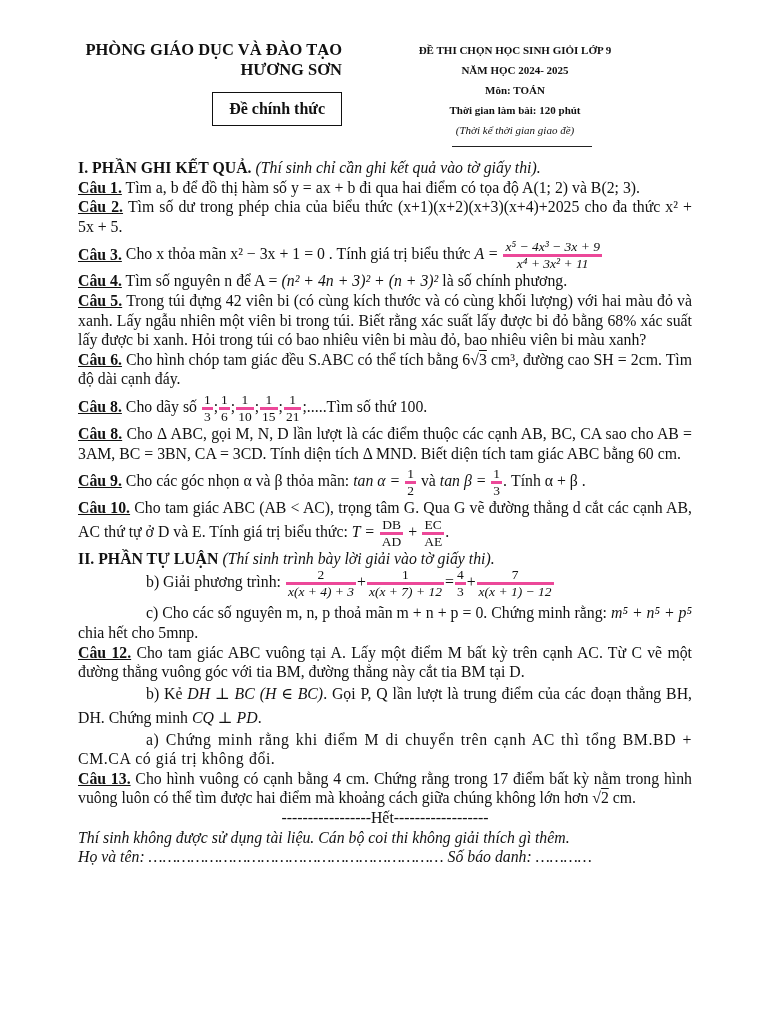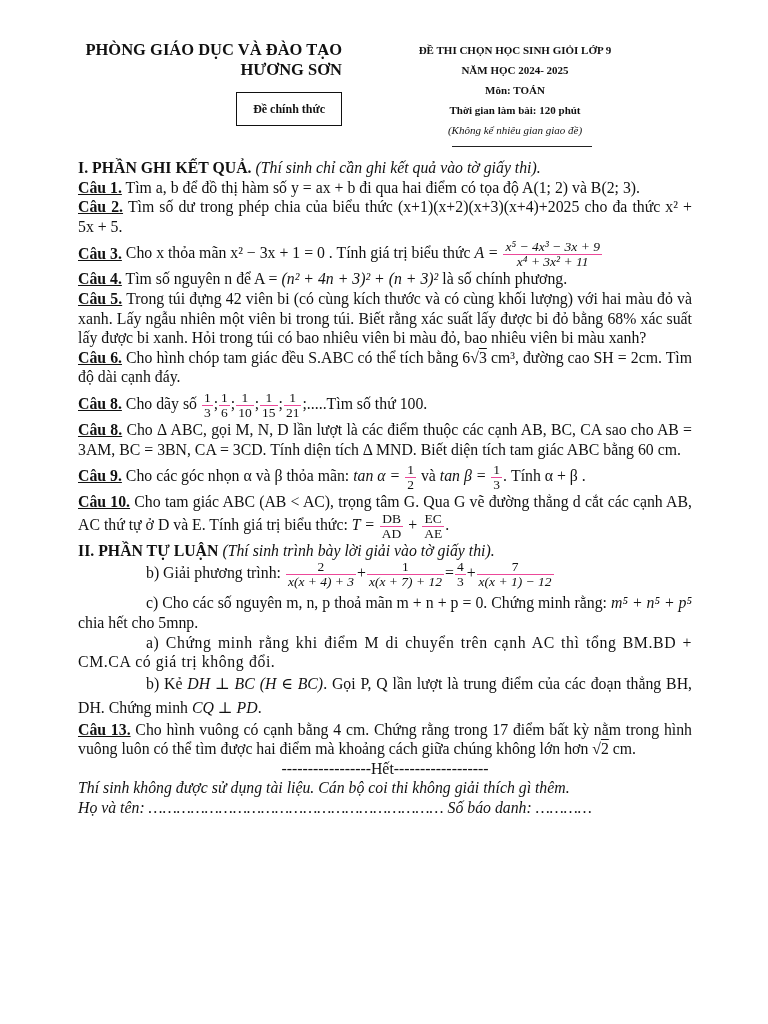--- a/index.html
+++ b/index.html
@@ -12,59 +12,59 @@
     position: absolute; left: 70px; top: 40px; width: 272px; text-align: right;
     font-weight: bold; font-size: 16.5px; line-height: 20px;
   }
   .hdr-right {
     position: absolute; left: 365px; top: 40px; width: 300px; text-align: center;
     font-weight: bold; font-size: 11px; line-height: 20px;
   }
   .hdr-right .ital { font-style: italic; font-weight: normal; }
   .official-box {
     display: inline-block; border: 1.5px solid #111; padding: 6px 16px; margin-top: 12px;
-    font-weight: bold; font-size: 12px;
+    font-weight: bold; font-size: 16px;
   }
   .hdr-rule {
     position: absolute; left: 452px; top: 146px; width: 140px; height: 0;
     border-top: 1.5px solid #222;
   }
   .body-text {
     position: absolute; left: 78px; top: 158px; width: 614px;
     font-size: 15.8px; line-height: 19.6px; text-align: justify;
   }
   .body-text p { margin: 0; }
   .sec { font-weight: bold; }
   .sec .note { font-style: italic; font-weight: normal; }
   .q { font-weight: bold; text-decoration: underline; margin-top: 26px; }
   .indent { padding-left: 68px; }
   .math { font-style: italic; }
   .frac { display: inline-block; vertical-align: middle; text-align: center; font-size: 13.5px; line-height: 14px; margin: 0 1px; }
-  .frac .num { display: block; border-bottom: 1px solid #ec4899; padding: 0 2px; }
+  .frac .num { display: block; border-bottom: 3px solid #ec4899; padding: 0 2px; }
   .frac .den { display: block; padding: 0 2px; }
   .sq { text-decoration: overline; }
   .gap { height: 4px; }
   .end-line { text-align: center; margin-top: 6px; }
   .foot { font-style: italic; }
 </style>
 </head>
 <body>
 
 <div class="hdr-left">
   <div>PHÒNG GIÁO DỤC VÀ ĐÀO TẠO</div>
   <div>HƯƠNG SƠN</div>
   <div class="official-box">Đề chính thức</div>
 </div>
 
 <div class="hdr-right">
   <div>ĐỀ THI CHỌN HỌC SINH GIỎI LỚP 9</div>
   <div>NĂM HỌC 2024- 2025</div>
   <div>Môn: TOÁN</div>
   <div>Thời gian làm bài: 120 phút</div>
-  <div class="ital">(Không kể nhiêu gian giao đề)</div>
+  <div class="ital">(Thời kể thời gian giao đề)</div>
 </div>
 <div class="hdr-rule"></div>
 
 <div class="body-text">
 
   <p class="sec">
     <span>I. PHẦN GHI KẾT QUẢ.</span>
     <span class="note">(Thí sinh chỉ cần ghi kết quả vào tờ giấy thi).</span>
   </p>
 
@@ -145,26 +145,30 @@
     <span class="frac"><span class="num">2</span><span class="den math">x(x + 4) + 3</span></span>+<span class="frac"><span class="num">1</span><span class="den math">x(x + 7) + 12</span></span>=<span class="frac"><span class="num">4</span><span class="den">3</span></span>+<span class="frac"><span class="num">7</span><span class="den math">x(x + 1) − 12</span></span>
   </p>
   <div class="gap"></div>
   <p>
     <span style="padding-left:68px">c) Cho các số nguyên m, n, p thoả mãn m + n + p = 0. Chứng minh rằng:</span>
     <span class="math">m⁵ + n⁵ + p⁵</span>
     <span>chia hết cho 5mnp.</span>
   </p>
 
   <p>
-    <span style="padding-left:68px; letter-spacing:0.6px">a) Chứng minh rằng khi điểm M di chuyển trên cạnh AC thì tổng BM.BD + CM.CA có giá trị không đổi.</span>
+    <span class="q">Câu 12.</span>
+    <span>Cho tam giác ABC vuông tại A. Lấy một điểm M bất kỳ trên cạnh AC. Từ C vẽ một đường thẳng vuông góc với tia BM, đường thẳng này cắt tia BM tại D.</span>
   </p>
   <p style="line-height:24px">
     <span style="padding-left:68px">b) Kẻ</span>
     <span class="math">DH ⊥ BC (H ∈ BC)</span><span>. Gọi P, Q lần lượt là trung điểm của các đoạn thẳng BH, DH. Chứng minh</span>
     <span class="math">CQ ⊥ PD</span><span>.</span>
+  </p>
+  <p>
+    <span style="padding-left:68px; letter-spacing:0.6px">a) Chứng minh rằng khi điểm M di chuyển trên cạnh AC thì tổng BM.BD + CM.CA có giá trị không đổi.</span>
   </p>
 
   <p>
     <span class="q">Câu 13.</span>
     <span>Cho hình vuông có cạnh bằng 4 cm. Chứng rằng trong 17 điểm bất kỳ nằm trong hình vuông luôn có thể tìm được hai điểm mà khoảng cách giữa chúng không lớn hơn</span>
     <span>√</span><span class="sq">2</span><span> cm.</span>
   </p>
 
   <p class="end-line">-----------------Hết------------------</p>
   <p class="foot">Thí sinh không được sử dụng tài liệu. Cán bộ coi thi không giải thích gì thêm.</p>

